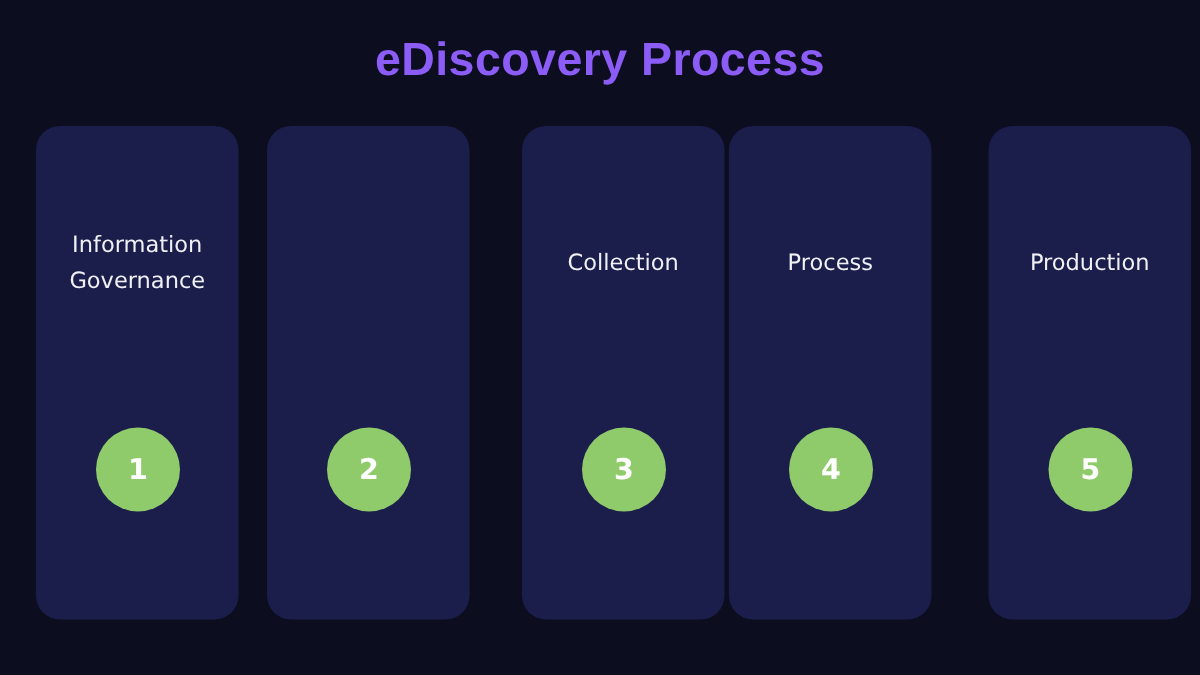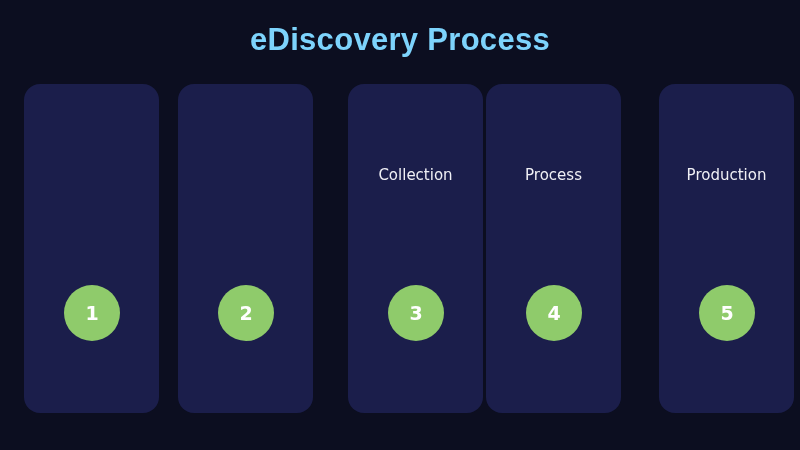--- a/index.html
+++ b/index.html
@@ -1,27 +1,29 @@
 <!DOCTYPE html>
 <html><head>
 <meta charset="utf-8">
 <style>
   html, body { margin:0; padding:0; }
   body { width:800px; height:450px; background:#0c0e20; overflow:hidden; position:relative; font-family:"DejaVu Sans", sans-serif; }
-  .title { position:absolute; top:22px; left:0; width:800px; text-align:center; color:#7dd3fc; font-family:"Liberation Sans", sans-serif; font-weight:bold; font-size:31px; letter-spacing:0.3px; }
+  .title { position:absolute; top:22px; left:0; width:800px; text-align:center; color:#8b5cf6; font-family:"Liberation Sans", sans-serif; font-weight:bold; font-size:31px; letter-spacing:0.3px; }
   .card { position:absolute; top:84px; width:135px; height:329px; background:#1b1e4b; border-radius:16px; }
   .label { position:absolute; top:0; left:0; width:135px; height:182px; display:flex; align-items:center; justify-content:center; text-align:center; color:#f0f0f5; font-family:"DejaVu Sans", sans-serif; font-size:15px; line-height:24px; white-space:pre-line; }
   .badge { position:absolute; left:40px; top:201px; width:56px; height:56px; border-radius:50%; background:#8fcb6b; color:#ffffff; font-family:"DejaVu Sans", sans-serif; font-weight:bold; font-size:19px; display:flex; align-items:center; justify-content:center; }
 </style>
 </head>
 <body>
 
 <div class="title">eDiscovery Process</div>
 
 <div class="card" style="left:24px">
+  <div class="label">Information
+Governance</div>
   <div class="badge">1</div>
 </div>
 <div class="card" style="left:178px">
   <div class="badge">2</div>
 </div>
 <div class="card" style="left:348px">
   <div class="label">Collection</div>
   <div class="badge">3</div>
 </div>
 <div class="card" style="left:486px">

